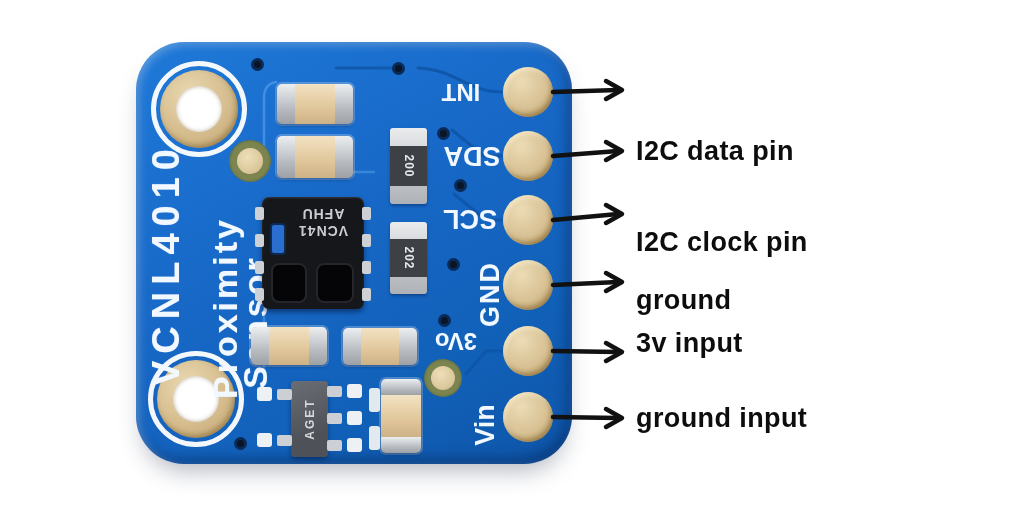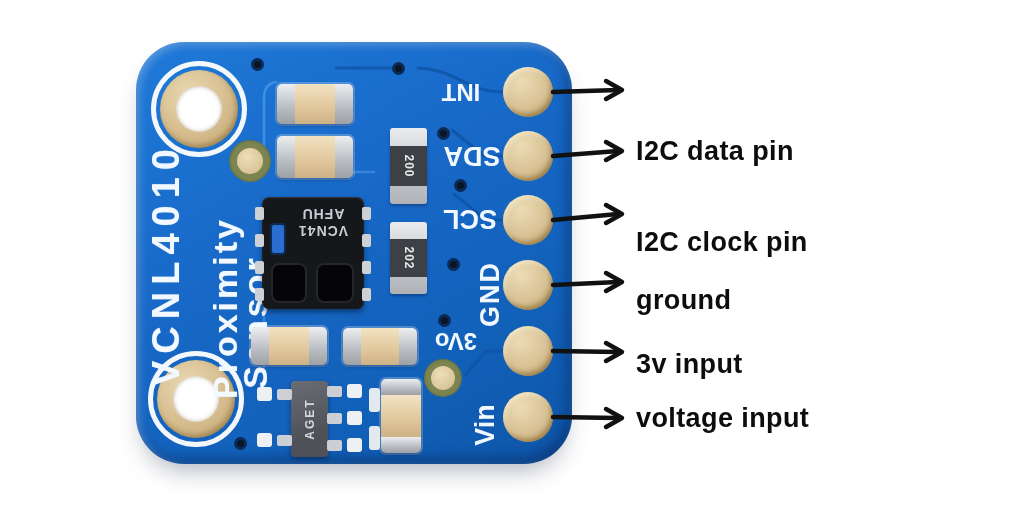--- a/index.html
+++ b/index.html
@@ -265,16 +265,16 @@
       <g>
           <path d="M553 417 L618 418"></path>
           <path d="M606 409 L622 418 L606 427"></path>
         </g>
     </g>
   </svg>
 
   <div class="ann-label" style="top:134px;">I2C data pin</div>
   <div class="ann-label" style="top:197px;margin-top:28px;">I2C clock pin</div>
   <div class="ann-label" style="top:283px;">ground</div>
-  <div class="ann-label" style="top:347px;">3v input</div>
-  <div class="ann-label" style="top:401px;">voltage input</div>
+  <div class="ann-label" style="top:326px;">3v input</div>
+  <div class="ann-label" style="top:401px;">ground input</div>
 
 </div>
 
 </body></html>

